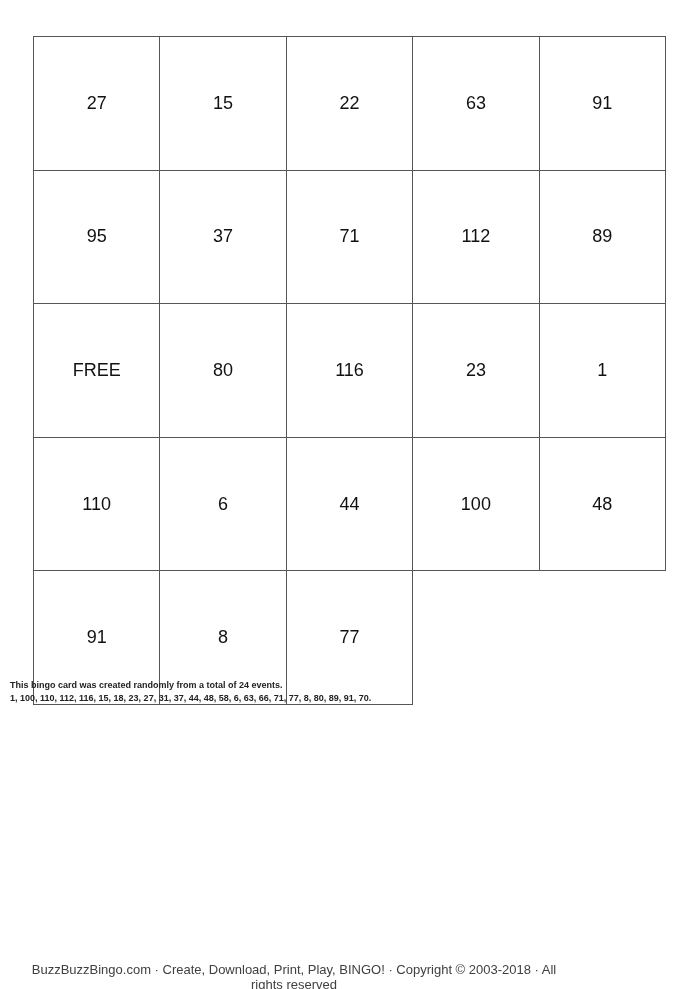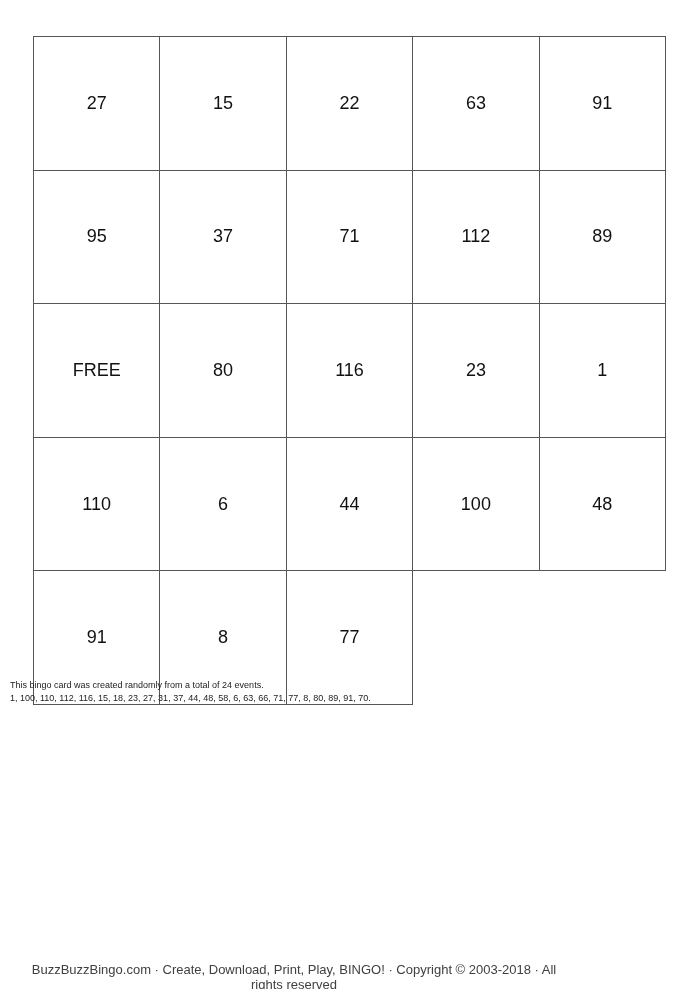--- a/index.html
+++ b/index.html
@@ -37,20 +37,21 @@
       font-size: 18px;
       color: #111111;
     }
     .info {
       position: absolute;
       left: 10px;
       top: 679px;
       font-size: 9px;
       line-height: 13px;
       color: #222222;
+      font-weight: bold;
     }
     .footer {
       position: absolute;
       left: 0;
       width: 556px;
       top: 962px;
       text-align: center;
       font-size: 13px;
       color: #404040;
       padding-left: 16px;

